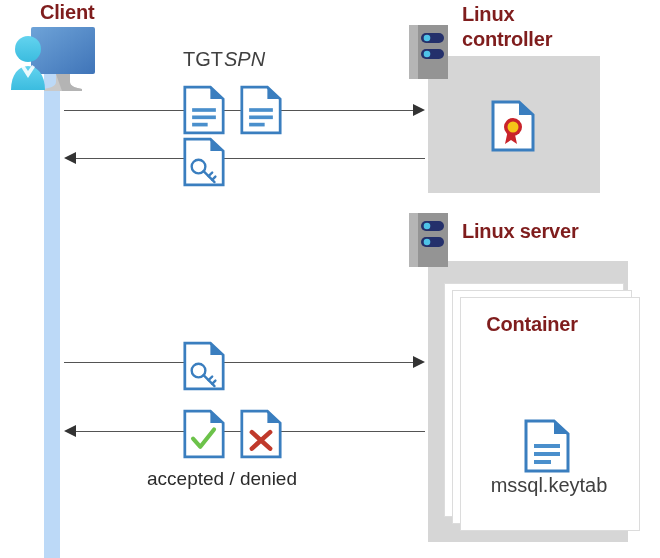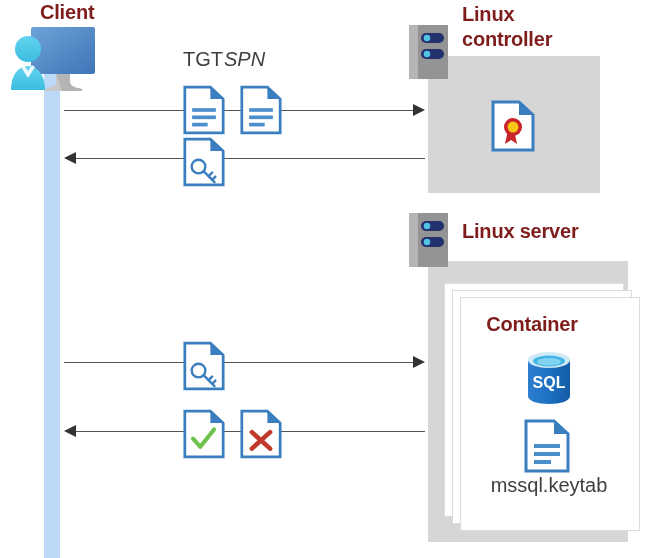--- a/index.html
+++ b/index.html
@@ -112,36 +112,20 @@
 
   <div class="ttl" style="left:462px;top:219px;width:200px;">Linux server</div>
 
   <div class="card" style="left:444px;top:283px;width:178px;height:232px;"></div>
   <div class="card" style="left:452px;top:290px;width:178px;height:232px;"></div>
   <div class="card" style="left:460px;top:297px;width:178px;height:232px;">
   </div>
 
   <div class="ttl" style="left:460px;top:312px;width:144px;text-align:center;">Container</div>
 
-  <div class="icn" style="left:524px;top:350px;">
-    <svg width="50" height="56" viewBox="0 0 50 56">
-      <defs>
-        <linearGradient id="gSql" x1="0" y1="0" x2="1" y2="0">
-          <stop offset="0%" stop-color="#2e7fd0"></stop>
-            <stop offset="55%" stop-color="#1b6ec2"></stop>
-          <stop offset="100%" stop-color="#145ba3"></stop>
-        </linearGradient>
-      </defs>
-      <path d="M4 10 h42 v36 c0 5 -9.4 8 -21 8 c-11.6 0 -21 -3 -21 -8 z" fill="url(#gSql)"></path>
-      <ellipse cx="25" cy="10" rx="21" ry="8" fill="#cfe9f6"></ellipse>
-      <ellipse cx="25" cy="11" rx="16" ry="5.4" fill="#3fb4e5"></ellipse>
-      <ellipse cx="25" cy="11.8" rx="12" ry="3.8" fill="#7fd3f0"></ellipse>
-      <text x="25" y="38" text-anchor="middle" fill="#ffffff" font-family="Liberation Sans, sans-serif" font-size="16" font-weight="bold">SQL</text>
-    </svg>
-  </div>
 
   <div class="icn" style="left:524px;top:419px;">
     <svg width="46" height="54" viewBox="0 0 46 54">
       <path d="M2 2 h28 l14 13 v37 h-42 z" fill="#ffffff" stroke="#3a7ebf" stroke-width="3"></path>
       <path d="M30 2 l14 13 h-14 z" fill="#3a7ebf"></path>
       <rect x="10" y="25" width="26" height="4" fill="#4a8fcc"></rect>
       <rect x="10" y="33" width="26" height="4" fill="#4a8fcc"></rect>
       <rect x="10" y="41" width="17" height="4" fill="#4a8fcc"></rect>
     </svg>
   </div>
@@ -214,14 +198,15 @@
   </div>
 
   <div class="icn" style="left:240px;top:409px;">
     <svg width="42" height="50" viewBox="0 0 46 54">
       <path d="M2 2 h28 l14 13 v37 h-42 z" fill="#ffffff" stroke="#3a7ebf" stroke-width="3"></path>
       <path d="M30 2 l14 13 h-14 z" fill="#3a7ebf"></path>
       <path d="M13 25 l20 18 M33 25 l-20 18" stroke="#c0392b" stroke-width="5" stroke-linecap="round"></path>
     </svg>
   </div>
 
+  <div class="cap" style="left:147px;top:468px;">accepted / denied</div>
 
 </div>
 
 </body></html>

